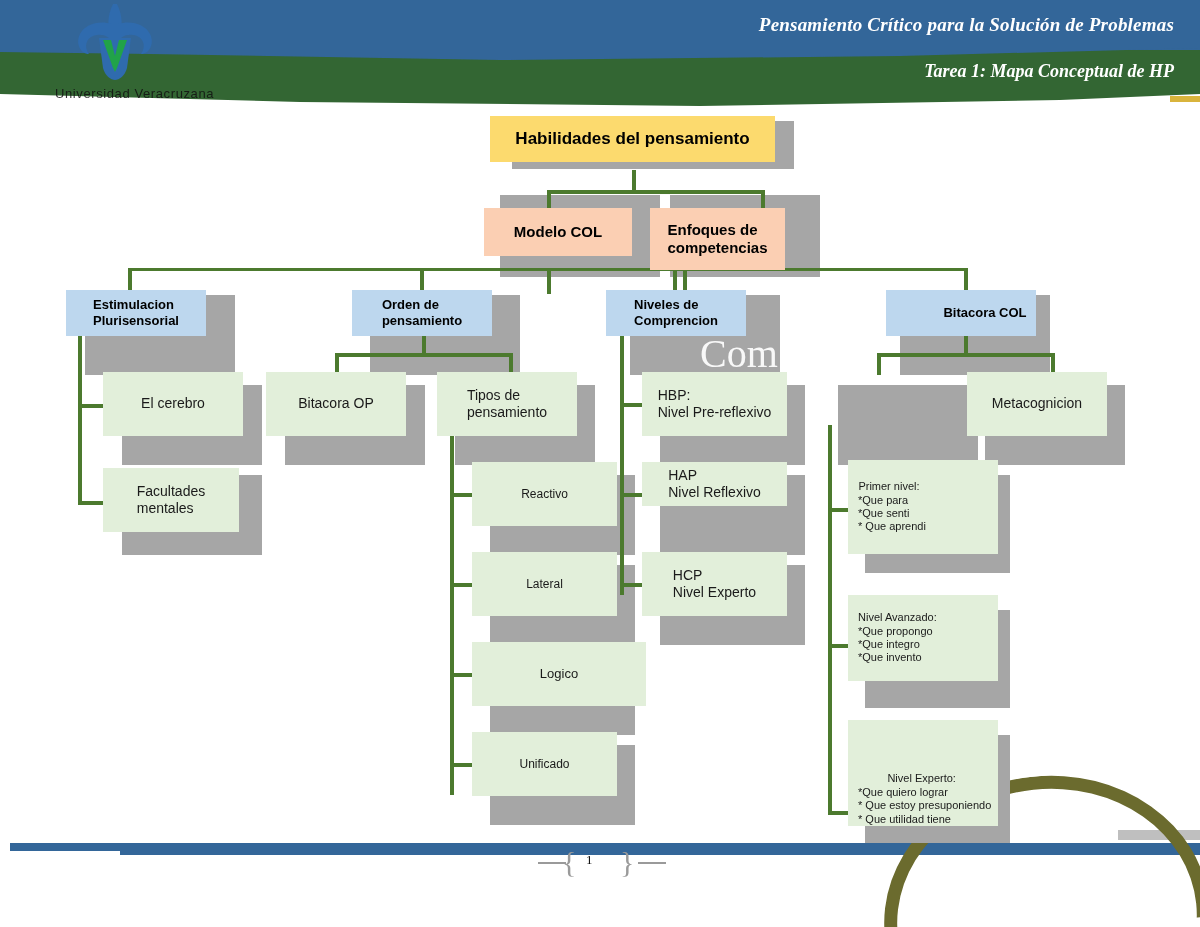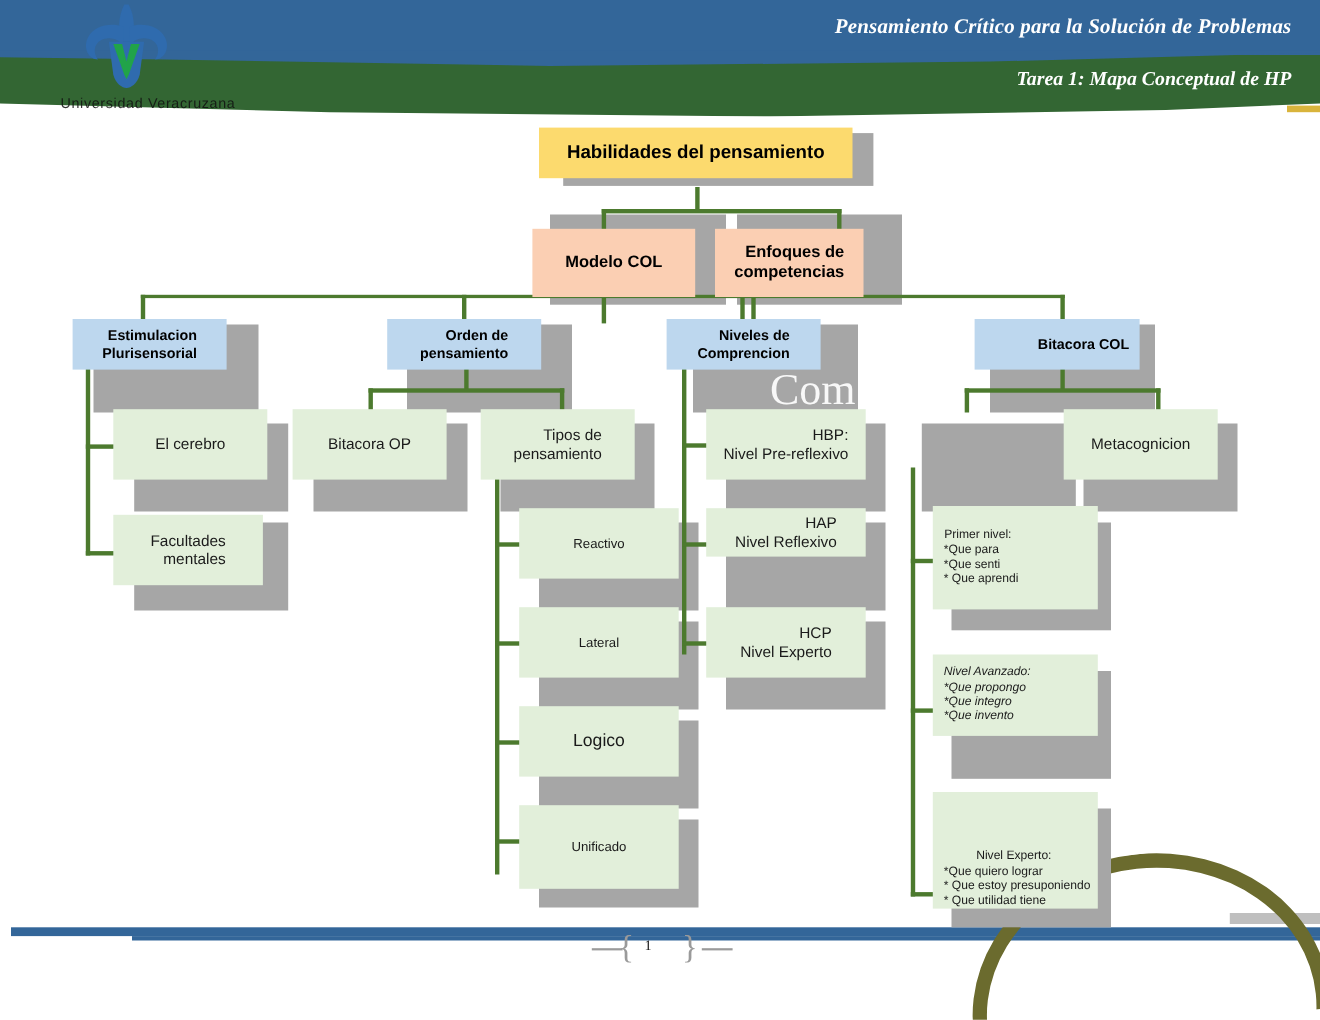--- a/index.html
+++ b/index.html
@@ -25,21 +25,21 @@
   .hdr-yellow{position:absolute;left:1170px;top:96px;width:30px;height:6px;background:#d9b43c;}
 
   
   .logo{position:absolute;left:55px;top:2px;width:120px;height:104px;}
   .logo-cap{position:absolute;left:0;top:74px;color:#111;font-size:13px;letter-spacing:.6px;
             white-space:nowrap;opacity:.85;margin-top:10px;}
 
   
   .diagram{position:absolute;left:0;top:110px;width:1200px;height:730px;}
   .node{position:absolute;box-sizing:border-box;display:flex;align-items:center;
-        justify-content:center;text-align:right;z-index:4;line-height:1.22;}
+        justify-content:center;text-align:left;z-index:4;line-height:1.22;}
   .shadow{position:absolute;background:#a6a6a6;z-index:2;}
   .line{position:absolute;background:#4c7a2e;z-index:3;}
 
   .n-yellow{background:#fcda6e;color:#000;font-weight:bold;font-size:17px;}
   .n-peach{background:#fbcfb3;color:#000;font-weight:bold;font-size:15px;}
   .n-blue{background:#bdd7ee;color:#000;font-weight:bold;font-size:13px;}
   .n-green{background:#e2efda;color:#1a1a1a;font-weight:normal;font-size:14px;}
   .n-green-sm{background:#e2efda;color:#1a1a1a;font-weight:normal;font-size:11px;
               align-items:center;justify-content:flex-start;text-align:left;}
   .n-green-sm .inner{padding-left:10px;}
@@ -162,21 +162,21 @@
     <div class="line" style="left:877px;top:243px;width:4px;height:22px;"></div>
     <div class="line" style="left:1051px;top:243px;width:4px;height:22px;"></div>
 
     <div class="line" style="left:828px;top:315px;width:4px;height:390px;"></div>
     <div class="line" style="left:828px;top:398px;width:30px;height:4px;"></div>
     <div class="line" style="left:828px;top:534px;width:30px;height:4px;"></div>
     <div class="line" style="left:828px;top:701px;width:30px;height:4px;"></div>
 
     <div class="node n-yellow" style="left:490px;top:6px;width:285px;height:46px;">Habilidades del pensamiento</div>
 
-    <div class="node n-peach" style="left:484px;top:98px;width:148px;height:62px;">Modelo COL</div>
+    <div class="node n-peach" style="left:484px;top:98px;width:148px;height:48px;">Modelo COL</div>
     <div class="node n-peach" style="left:650px;top:98px;width:135px;height:62px;white-space:pre-line;">Enfoques de
 competencias</div>
 
     <div class="node n-blue" style="left:66px;top:180px;width:140px;height:46px;white-space:pre-line;">Estimulacion
 Plurisensorial</div>
     <div class="node n-blue" style="left:352px;top:180px;width:140px;height:46px;white-space:pre-line;">Orden de
 pensamiento</div>
     <div class="node n-blue" style="left:606px;top:180px;width:140px;height:46px;white-space:pre-line;">Niveles de
 Comprencion</div>
     <div class="node n-blue" style="left:886px;top:180px;width:150px;height:46px;white-space:pre-line;padding-left:48px;">Bitacora COL</div>
@@ -184,42 +184,42 @@
     <div class="node n-green" style="left:103px;top:262px;width:140px;height:64px;white-space:pre-line;">El cerebro</div>
     <div class="node n-green" style="left:103px;top:358px;width:136px;height:64px;white-space:pre-line;">Facultades
 mentales</div>
 
     <div class="node n-green" style="left:266px;top:262px;width:140px;height:64px;white-space:pre-line;">Bitacora OP</div>
     <div class="node n-green" style="left:437px;top:262px;width:140px;height:64px;white-space:pre-line;">Tipos de
 pensamiento</div>
 
     <div class="node n-green" style="left:472px;top:352px;width:145px;height:64px;font-size:12px;">Reactivo</div>
     <div class="node n-green" style="left:472px;top:442px;width:145px;height:64px;font-size:12px;">Lateral</div>
-    <div class="node n-green" style="left:472px;top:532px;width:145px;height:64px;font-size:16px;">Logico</div>
-    <div class="node n-green" style="left:472px;top:622px;width:145px;height:76px;font-size:12px;">Unificado</div>
+    <div class="node n-green" style="left:472px;top:532px;width:174px;height:64px;font-size:13px;">Logico</div>
+    <div class="node n-green" style="left:472px;top:622px;width:145px;height:64px;font-size:12px;">Unificado</div>
 
     <div class="node n-green" style="left:642px;top:262px;width:145px;height:64px;white-space:pre-line;">HBP:
 Nivel Pre-reflexivo</div>
     <div class="node n-green" style="left:642px;top:352px;width:145px;height:44px;white-space:pre-line;">HAP
 Nivel Reflexivo</div>
     <div class="node n-green" style="left:642px;top:442px;width:145px;height:64px;white-space:pre-line;">HCP
 Nivel Experto</div>
 
     <div class="node n-green" style="left:967px;top:262px;width:140px;height:64px;">Metacognicion</div>
 
     <div class="node n-green-sm" style="left:848px;top:350px;width:150px;height:94px;">
       <div class="inner">
         <span class="hd">Primer nivel:</span>
         <span>*Que para</span><br>
         <span>*Que senti</span><br>
         <span>* Que aprendi</span>
       </div>
     </div>
 
-    <div class="node n-green-sm" style="left:848px;top:485px;width:150px;height:74px;font-style:italic;">
+    <div class="node n-green-sm" style="left:848px;top:485px;width:150px;height:86px;">
       <div class="inner">
         <span class="hd">Nivel Avanzado:</span>
         <span>*Que propongo</span><br>
         <span>*Que integro</span><br>
         <span>*Que invento</span>
       </div>
     </div>
 
     <div class="node n-green-sm" style="left:848px;top:610px;width:150px;height:106px;align-items:flex-end;">
       <div class="inner">

